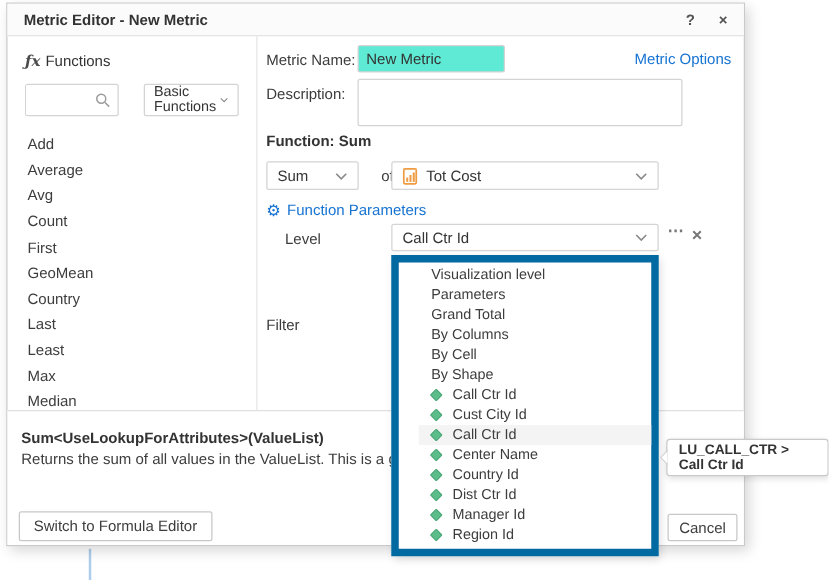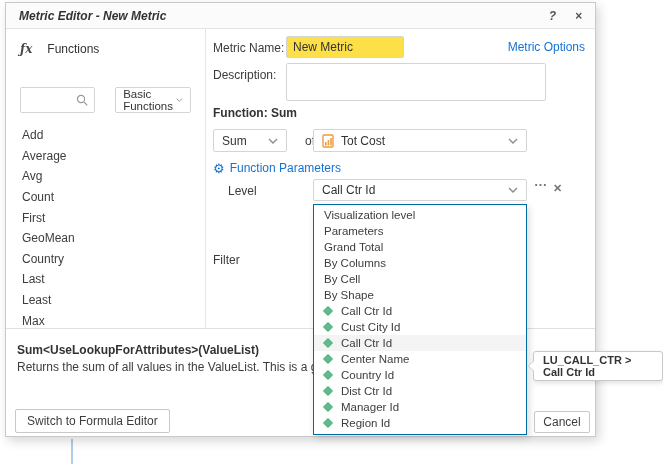--- a/index.html
+++ b/index.html
@@ -7,44 +7,44 @@
   .screen { position:relative; width:663px; height:464px; background:#ffffff; overflow:hidden;
             font-size:12px; color:#333; }
 
   
   .pane-line { position:absolute; left:71px; top:439px; width:2px; height:25px; background:#aecdea; }
 
   .dialog { position:absolute; left:5px; top:2px; width:591px; height:435px; background:#fff;
             border:1px solid #c9c9c9; box-shadow:3px 4px 10px rgba(0,0,0,.16); }
 
   .titlebar { position:absolute; left:0; top:0; right:0; height:26px; background:#fbfbfb;
-              border-bottom:1px solid #e4e4e4; display:flex; align-items:center; padding:0 13px;font-style:italic; }
+              border-bottom:1px solid #e4e4e4; display:flex; align-items:center; padding:0 13px; }
   .title { font-weight:bold; font-size:12px; color:#333; }
   .title-actions { margin-left:auto; display:flex; gap:19px; color:#555; }
   .tb-btn { font-size:12px; font-weight:bold; color:#555; cursor:default; }
 
   
   .sidebar { position:absolute; left:0; top:26px; width:200px; height:299px; border-right:1px solid #e5e5e5; }
-  .sb-header { display:flex; gap:15px; padding:13px 14px 11px 14px; color:#333; }
+  .sb-header { display:flex; gap:4px; padding:13px 14px 11px 14px; color:#333; }
   .fx-icon { font-family:"DejaVu Serif", serif; font-style:italic; font-weight:bold; color:#4a4a4a; font-size:12px; }
-  .sb-controls { display:flex; gap:20px; padding:0 14px;margin-top:20px; }
+  .sb-controls { display:flex; gap:20px; padding:0 14px; }
   .sb-search { position:relative; width:78px; height:26px; border:1px solid #d4d4d4; border-radius:2px; background:#fff; }
   .sb-search input { border:none; outline:none; width:56px; height:24px; padding:0 0 0 6px; font-size:11.5px;
                      font-family:"Liberation Sans", sans-serif; }
   .sb-search svg { position:absolute; right:5px; top:6px; }
   .sb-cat { flex:1; height:26px; border:1px solid #d4d4d4; border-radius:2px; background:#fff;
             display:flex; align-items:center; justify-content:space-between; padding:0 7px;
             font-size:11.5px; color:#333; }
   .sb-list { list-style:none; margin-top:12px; padding-left:16px; }
   .sb-list li { height:20.6px; display:flex; align-items:center; font-size:12px; color:#3d3d3d; }
 
   
   .main { position:absolute; left:200px; top:26px; width:391px; height:299px; }
   .lbl { position:absolute; color:#3b3b3b; }
-  .txt-input { position:absolute; border:1px solid #d4d4d4; border-radius:2px; background:#fde047;
+  .txt-input { position:absolute; border:1px solid #d4d4d4; border-radius:2px; background:#5eead4;
                font-size:12px; color:#333; padding:0 6px; font-family:"Liberation Sans", sans-serif; outline:none; }
   .txt-area { position:absolute; border:1px solid #d4d4d4; border-radius:2px; background:#fff; resize:none;
               font-family:"Liberation Sans", sans-serif; font-size:12px; outline:none; }
   .link { color:#1673d2; font-size:12px; cursor:default; }
   .select { position:absolute; border:1px solid #d4d4d4; border-radius:2px; background:#fff;
             display:flex; align-items:center; padding:0 8px; font-size:12px; color:#333; }
   .select .chev { margin-left:auto; }
   .heading { position:absolute; font-weight:bold; color:#333; }
   .gear { color:#1673d2; font-size:13px; line-height:1; margin-right:5px; }
   .fp-link { position:absolute; display:flex; align-items:center; }
@@ -54,21 +54,21 @@
   
   .footer { position:absolute; left:0; top:325px; right:0; bottom:0; border-top:1px solid #e0e0e0; background:#fff; }
   .sig { position:absolute; left:11px; top:14px; font-weight:bold; color:#333; font-size:12px; }
   .sig-desc { position:absolute; left:11px; top:31px; color:#3d3d3d; font-size:12px; white-space:nowrap; }
   .btn { position:absolute; background:#fff; border:1px solid #c8c8c8; border-radius:2px; color:#3d3d3d;
          font-size:12px; font-family:"Liberation Sans", sans-serif; display:flex; align-items:center;
          justify-content:center; cursor:default; }
 
   
   .dropdown { position:absolute; left:313px; top:204px; width:214px; background:#fff;
-              border:1px solid #0369a1; box-shadow:2px 3px 7px rgba(0,0,0,.15); z-index:5; padding:2px 0 3px 0; }
+              border:6px solid #0369a1; box-shadow:2px 3px 7px rgba(0,0,0,.15); z-index:5; padding:2px 0 3px 16px; }
   .dd-item { height:16px; display:flex; align-items:center; padding-left:10px; font-size:11.5px; color:#3d3d3d; }
   .dd-item.highlighted { background:#f4f4f4; }
   .diamond { width:8px; height:8px; background:#5cbd8b; border:1px solid #46a674; border-radius:1px;
              transform:rotate(45deg) scale(.92); margin:0 9px 0 0; flex:none; }
 
   
   .tooltip { position:absolute; left:533px; top:351px; height:30px; padding:0 9px; background:#fff;
              border:1px solid #c9c9c9; border-radius:3px; box-shadow:1px 2px 5px rgba(0,0,0,.12);
              display:flex; align-items:center; font-size:11px; font-weight:bold; color:#333; z-index:6; }
   .tooltip::before { content:""; position:absolute; left:-6px; top:8px; border:6px solid transparent;

